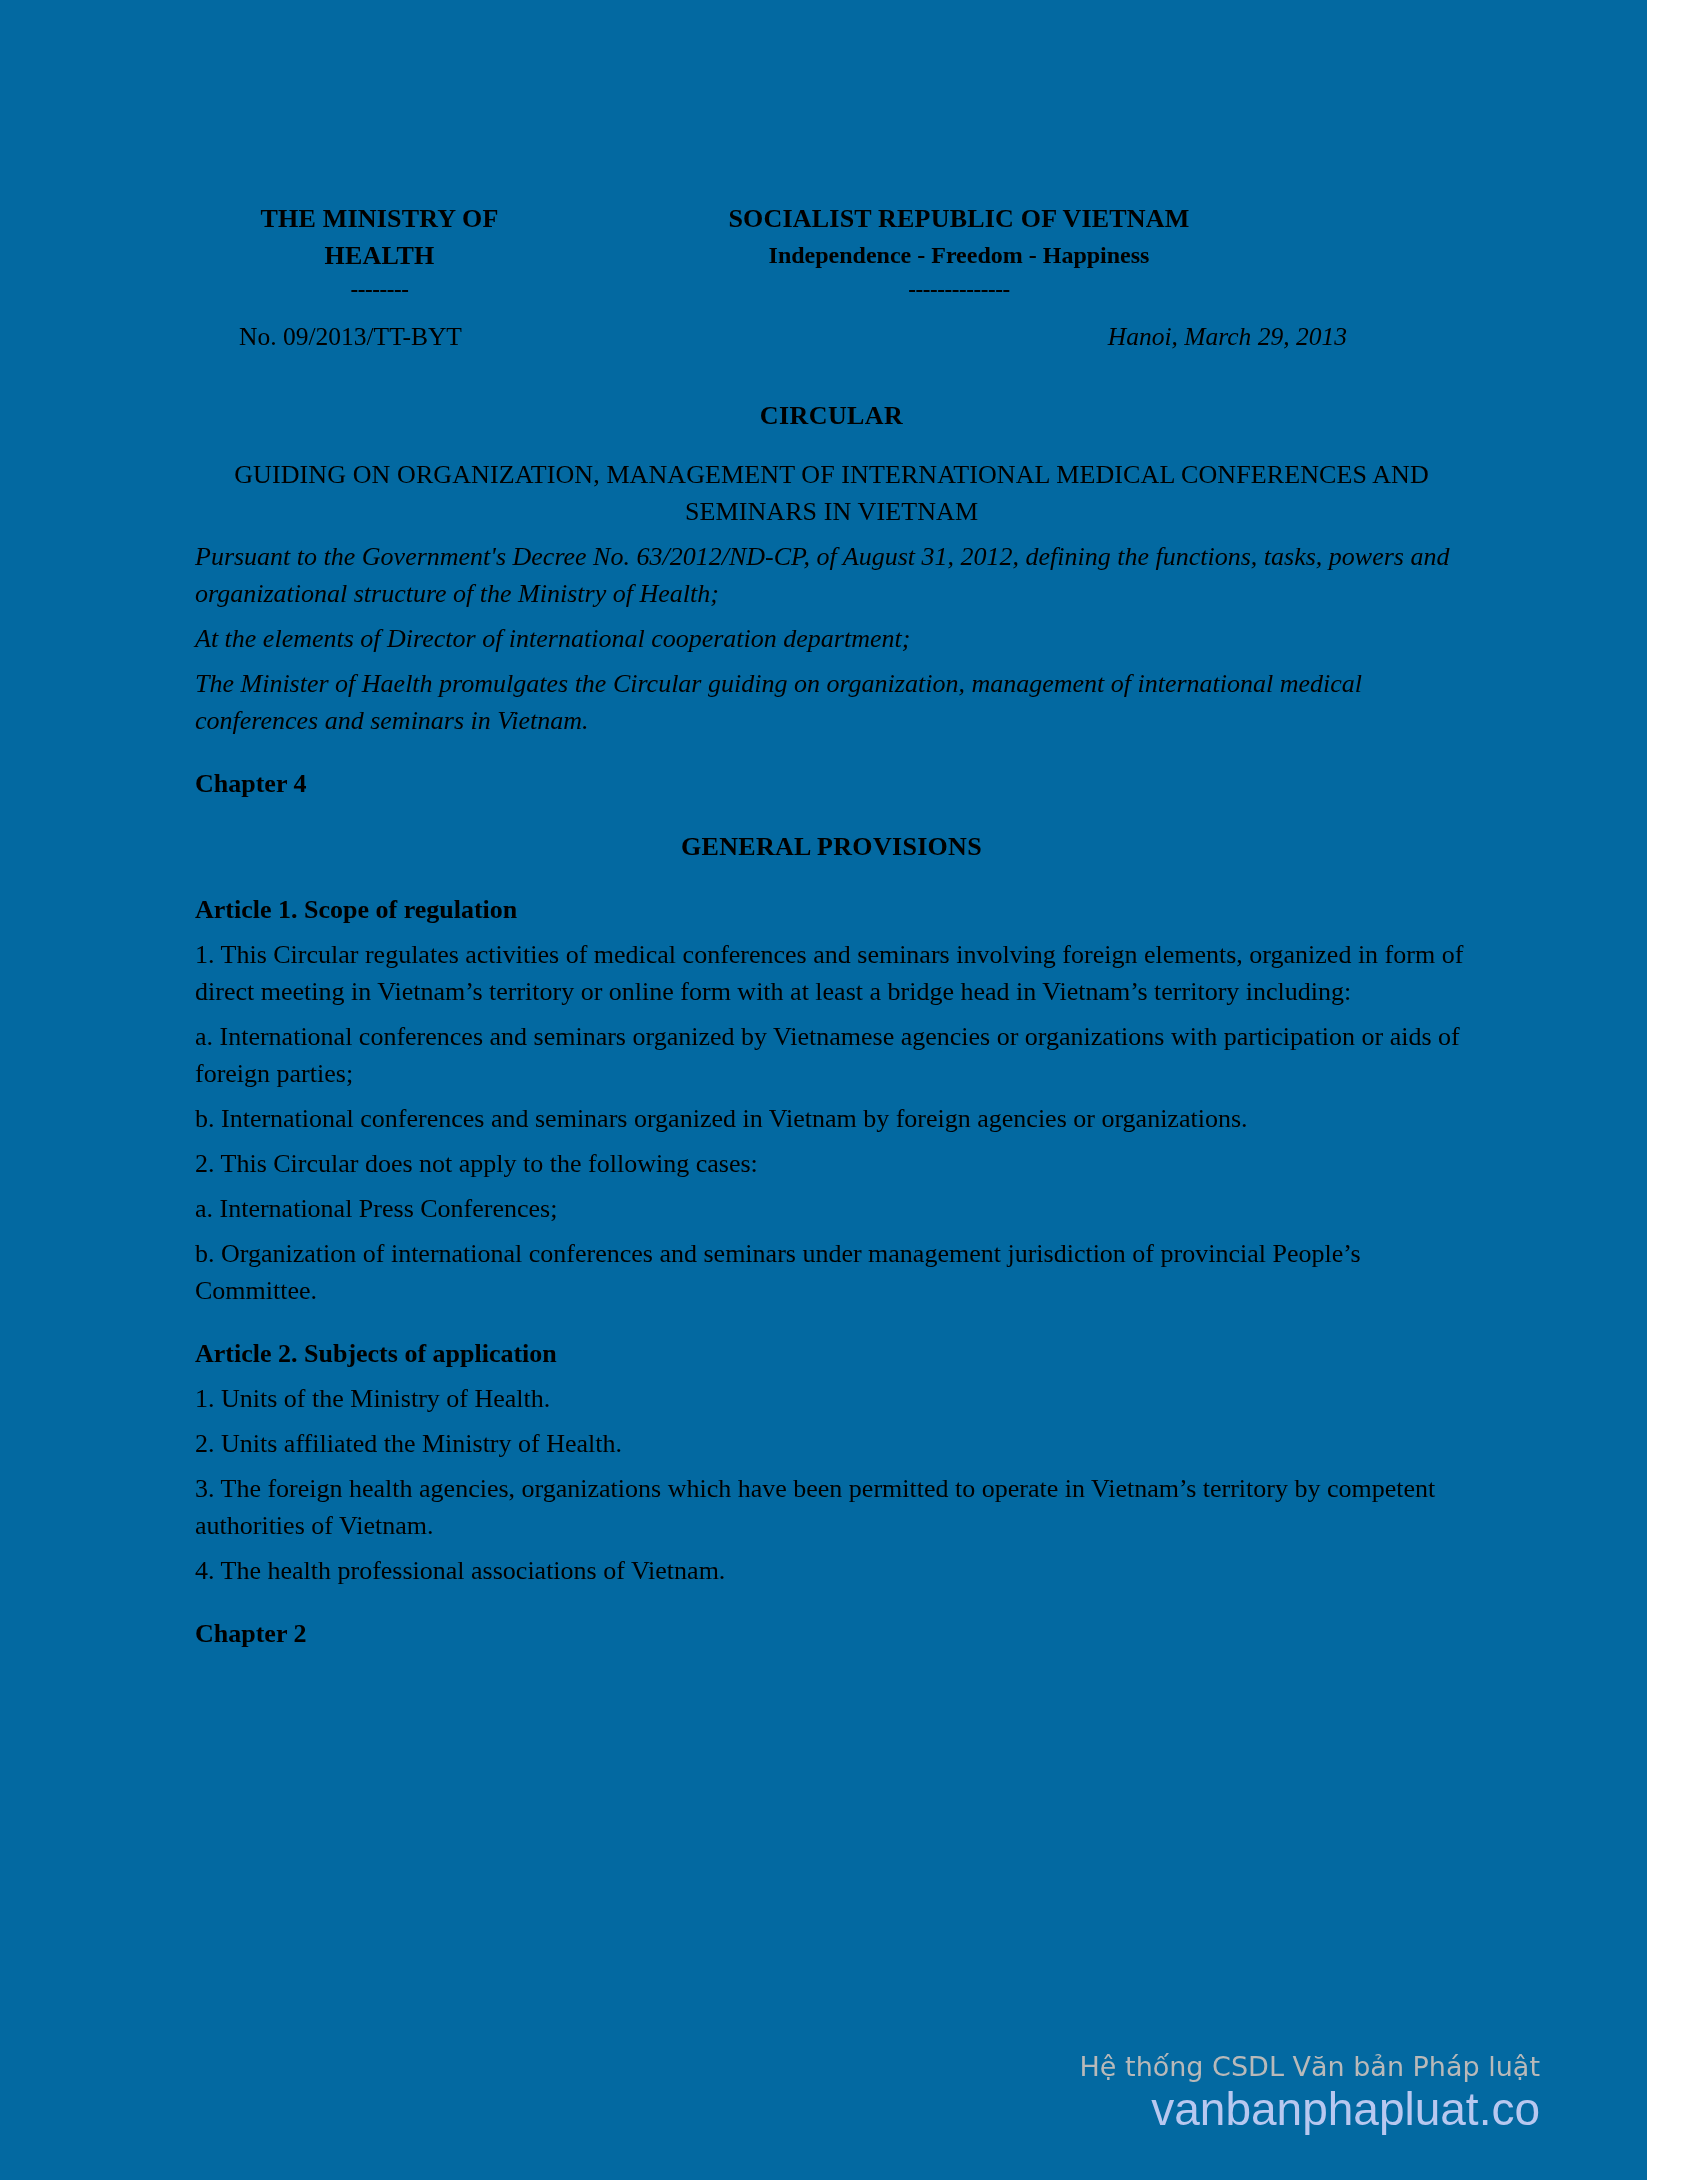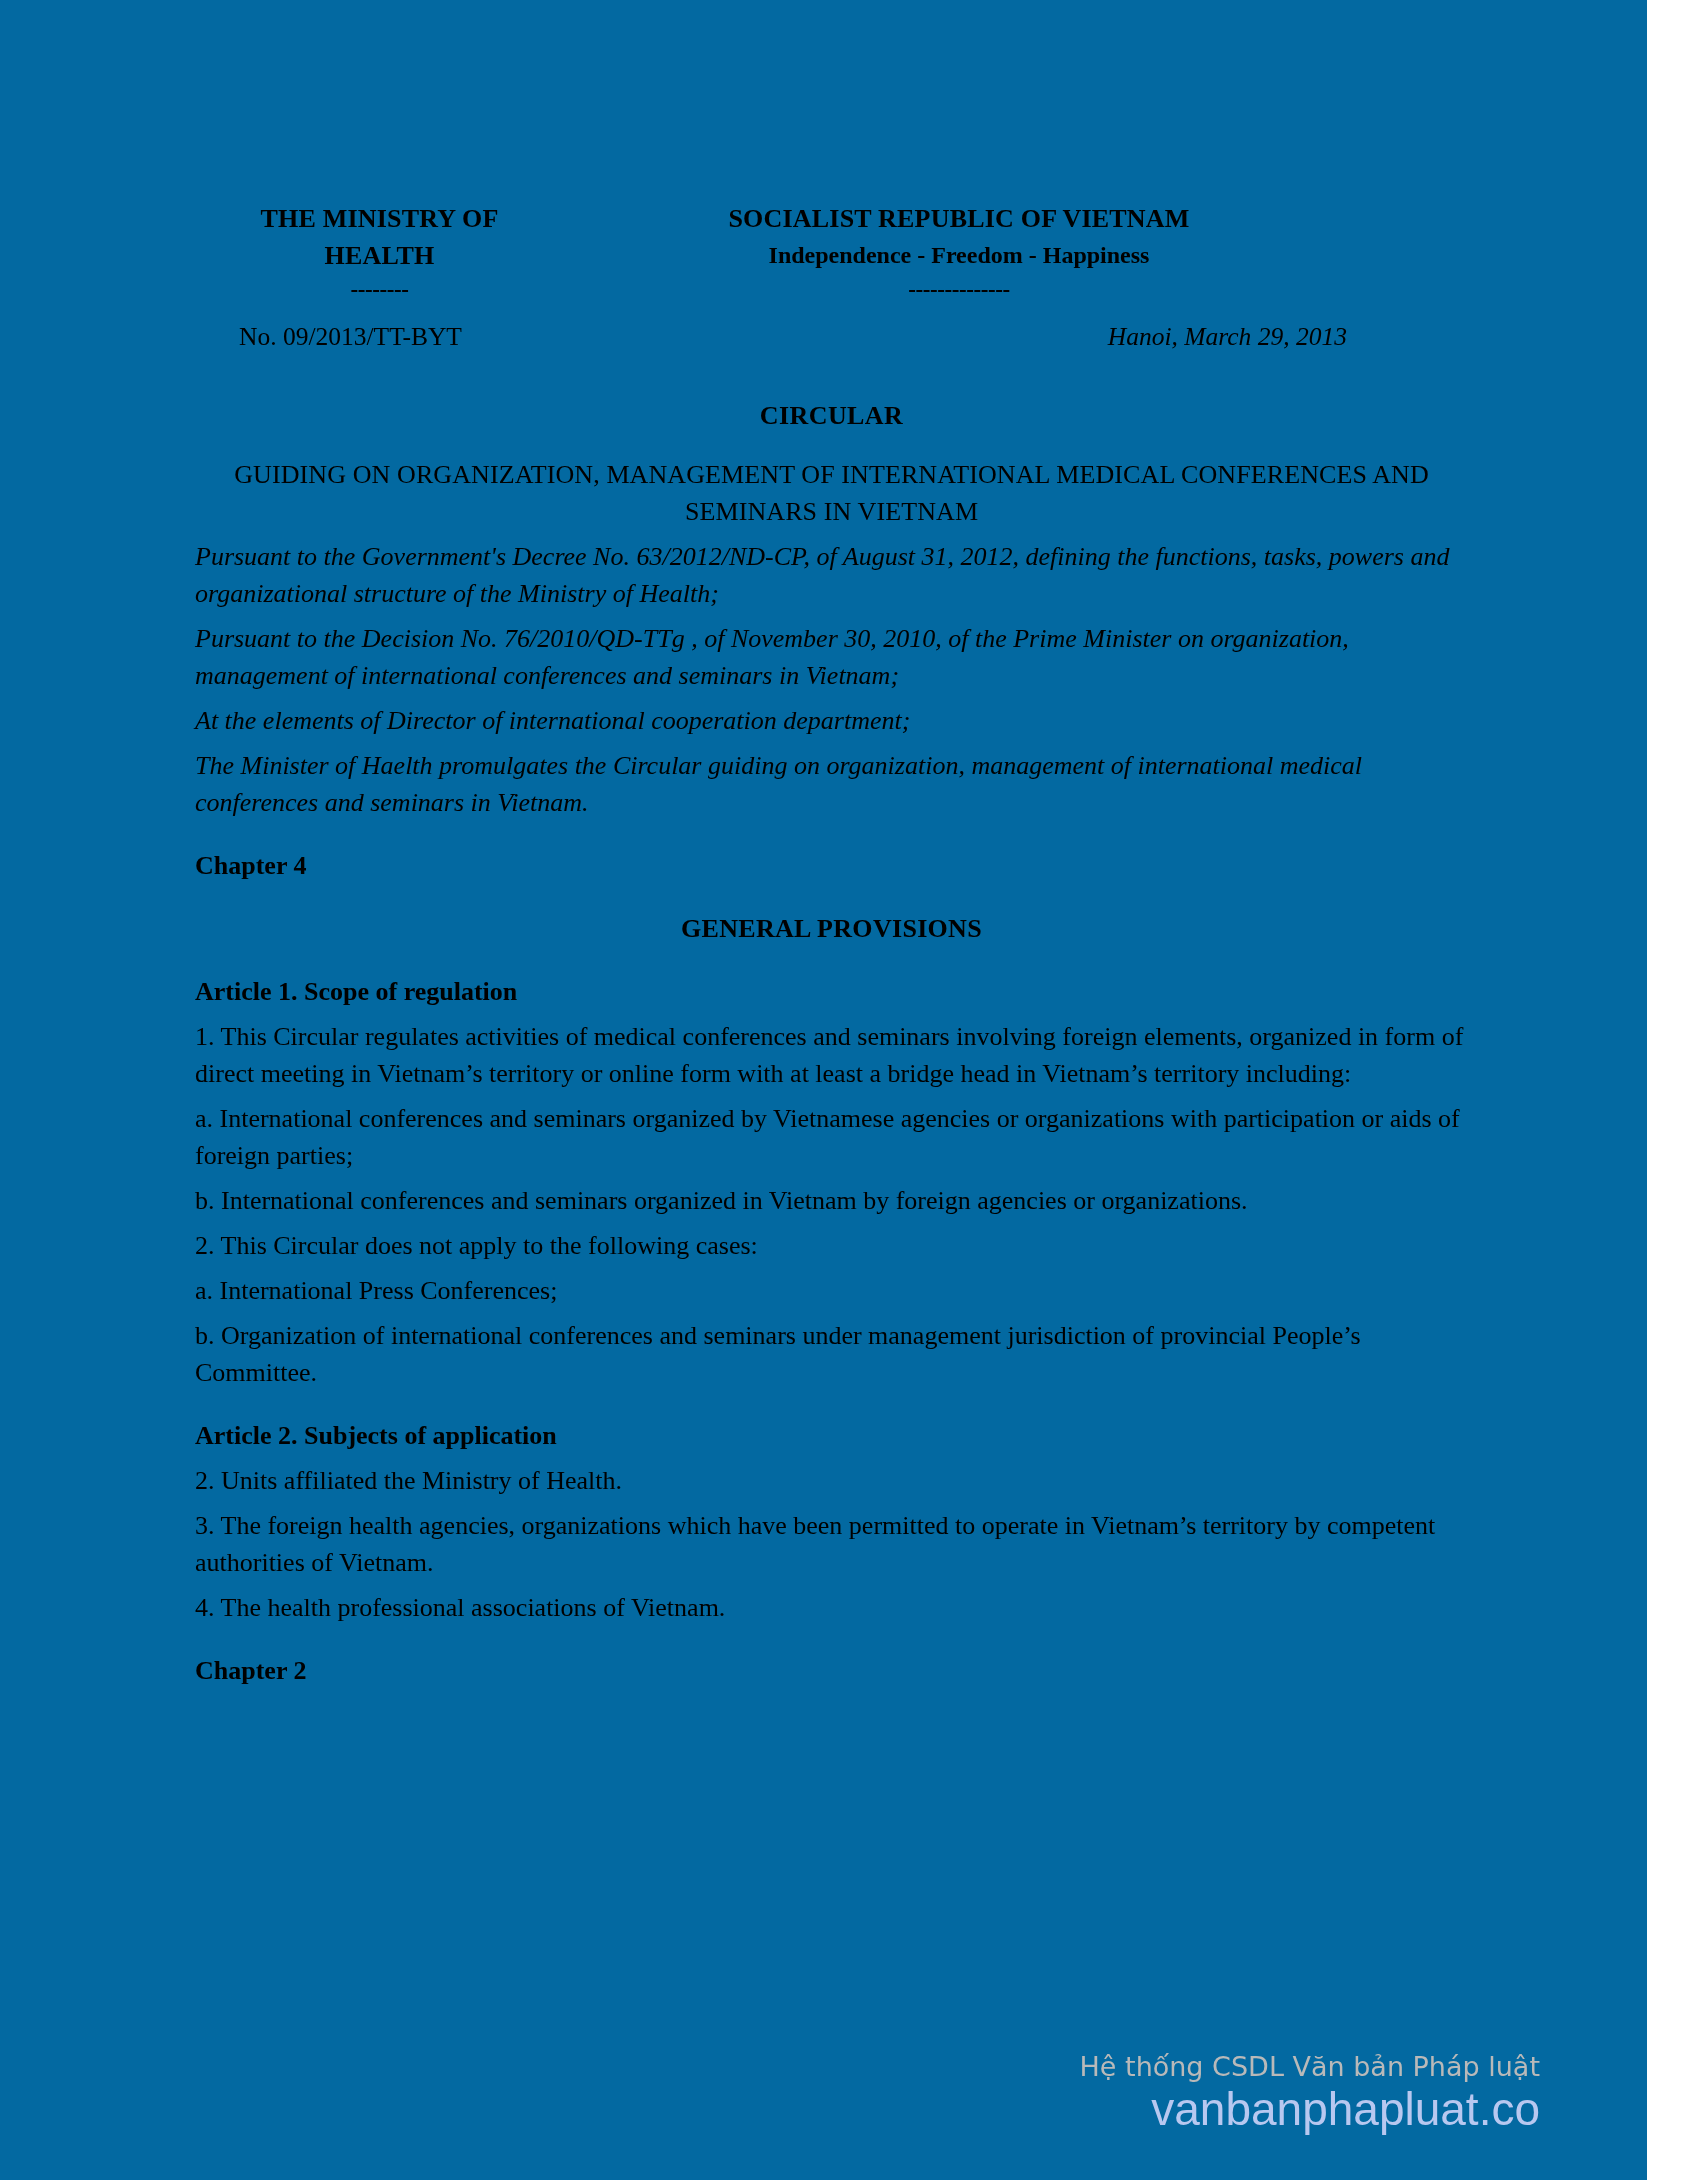--- a/index.html
+++ b/index.html
@@ -174,36 +174,36 @@
 
     <div class="docline">
       <div class="doc-number">No. 09/2013/TT-BYT</div>
       <div class="doc-date">Hanoi, March 29, 2013</div>
     </div>
 
     <div class="doc-type">CIRCULAR</div>
     <div class="doc-title">GUIDING ON ORGANIZATION, MANAGEMENT OF INTERNATIONAL MEDICAL CONFERENCES AND SEMINARS IN VIETNAM</div>
 
     <div class="para italic">Pursuant to the Government's Decree No. 63/2012/ND-CP, of August 31, 2012, defining the functions, tasks, powers and organizational structure of the Ministry of Health;</div>
-    <div class="para italic">Pursuant to the Decision No. 76/2010/QD-TTg , of November 30, 2010, of the Prime Minister on organization, management of international conferences and seminars in Vietnam;</div>
     <div class="para italic">At the elements of Director of international cooperation department;</div>
     <div class="para italic">The Minister of Haelth promulgates the Circular guiding on organization, management of international medical conferences and seminars in Vietnam.</div>
 
     <div class="chapter-head">Chapter 4</div>
     <div class="chapter-title">GENERAL PROVISIONS</div>
 
     <div class="article-head">Article 1. Scope of regulation</div>
     <div class="para">1. This Circular regulates activities of medical conferences and seminars involving foreign elements, organized in form of direct meeting in Vietnam’s territory or online form with at least a bridge head in Vietnam’s territory including:</div>
     <div class="para">a. International conferences and seminars organized by Vietnamese agencies or organizations with participation or aids of foreign parties;</div>
     <div class="para">b. International conferences and seminars organized in Vietnam by foreign agencies or organizations.</div>
     <div class="para">2. This Circular does not apply to the following cases:</div>
     <div class="para">a. International Press Conferences;</div>
     <div class="para">b. Organization of international conferences and seminars under management jurisdiction of provincial People’s Committee.</div>
 
     <div class="article-head">Article 2. Subjects of application</div>
+    <div class="para">1. Units of the Ministry of Health.</div>
     <div class="para">2. Units affiliated the Ministry of Health.</div>
     <div class="para">3. The foreign health agencies, organizations which have been permitted to operate in Vietnam’s territory by competent authorities of Vietnam.</div>
     <div class="para">4. The health professional associations of Vietnam.</div>
 
     <div class="chapter-head">Chapter 2</div>
 
   </div>
 
   <div class="watermark">
     <div class="wm-top">Hệ thống CSDL  Văn bản Pháp luật</div>

